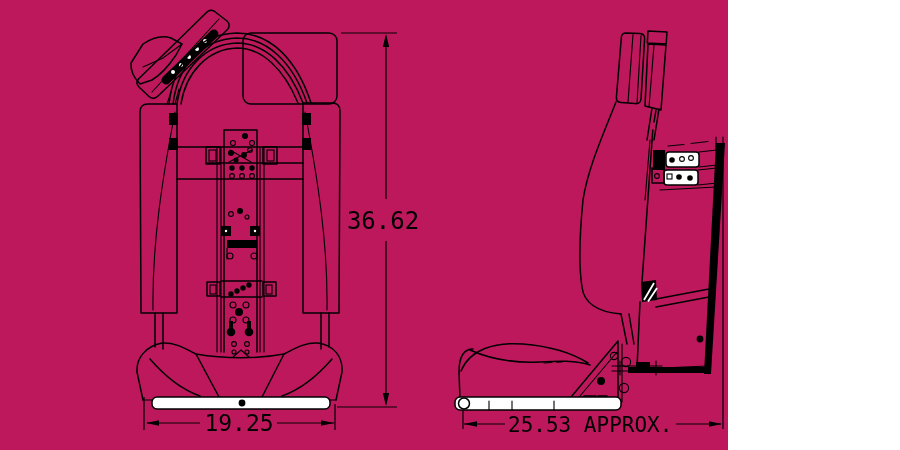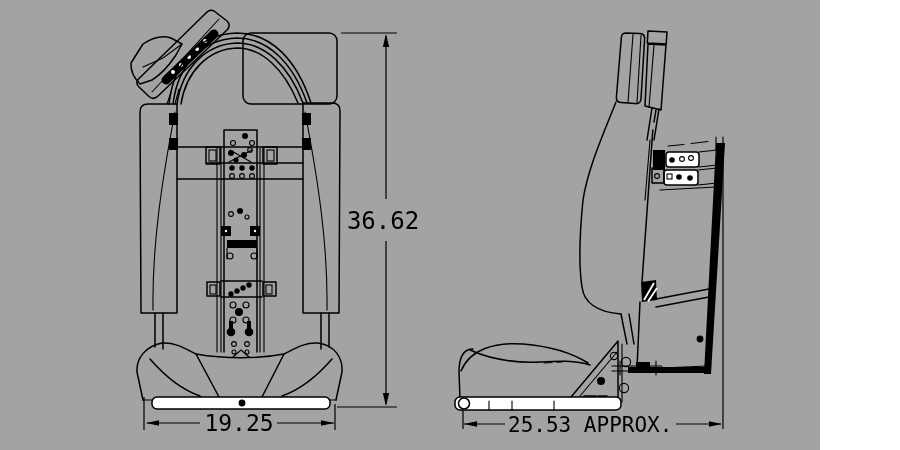--- a/index.html
+++ b/index.html
@@ -1,16 +1,16 @@
 <!DOCTYPE html>
 <html><head>
 <meta charset="utf-8">
 <style>
   html,body{margin:0;padding:0;background:#ffffff;}
-  .stage{width:820px;height:450px;background:#a3a3a3;position:relative;overflow:hidden;}
+  .stage{width:728px;height:450px;background:#be185d;position:relative;overflow:hidden;}
   svg{display:block;}
   .ln{stroke:#000;stroke-width:1.5;fill:none;stroke-linecap:round;stroke-linejoin:round;}
   .thin{stroke:#000;stroke-width:1.1;fill:none;stroke-linecap:round;}
   .fillb{fill:#000;stroke:none;}
   .wfill{fill:#fff;stroke:#000;stroke-width:1.5;}
   .dim{stroke:#000;stroke-width:1.2;fill:none;}
   .dimtxt{font-family:"DejaVu Sans Mono","Liberation Mono",monospace;fill:#000;}
 </style>
 </head>
 <body>

